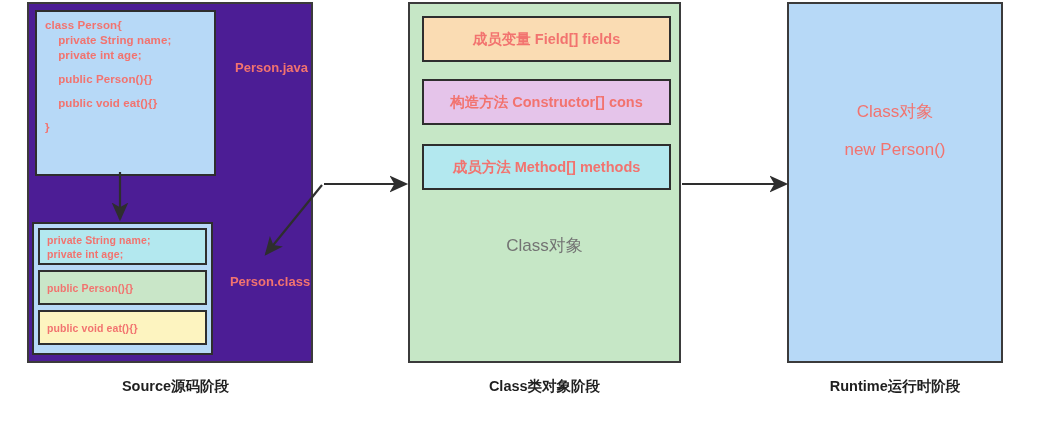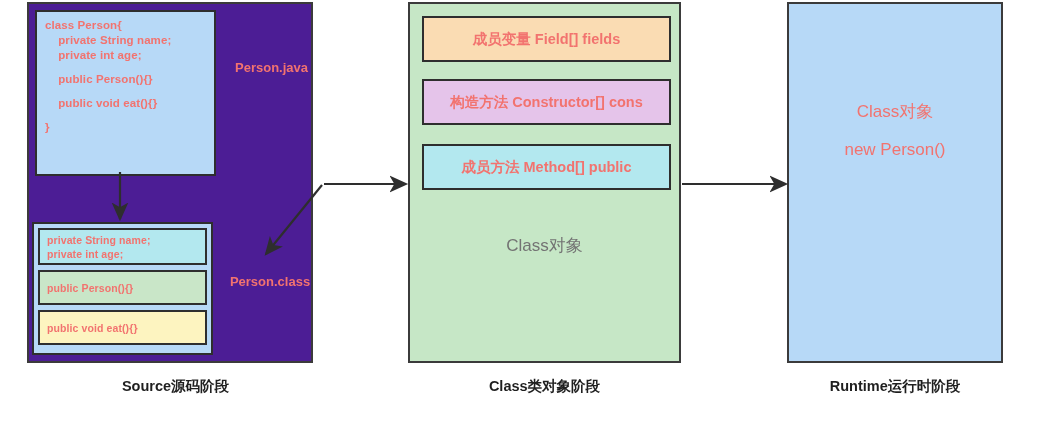--- a/index.html
+++ b/index.html
@@ -215,21 +215,21 @@
         <div class="code-line">public void eat(){}</div>
       </div>
     </div>
 
     <div id="label-person-class">Person.class</div>
   </div>
 
   <div class="panel" id="panel-class">
     <div class="class-part" id="class-constructors">构造方法 Constructor[] cons</div>
     <div class="class-part" id="class-fields">成员变量 Field[] fields</div>
-    <div class="class-part" id="class-methods">成员方法 Method[] public</div>
+    <div class="class-part" id="class-methods">成员方法 Method[] methods</div>
     <div id="label-class-object">Class对象</div>
   </div>
 
   <div class="panel" id="panel-runtime">
     <div id="label-person-object">Class对象</div>
     <div id="label-new-person">new Person()</div>
   </div>
 
   <svg class="arrow-svg" style="left:0;top:0;width:1045px;height:426px;">
     <defs>

